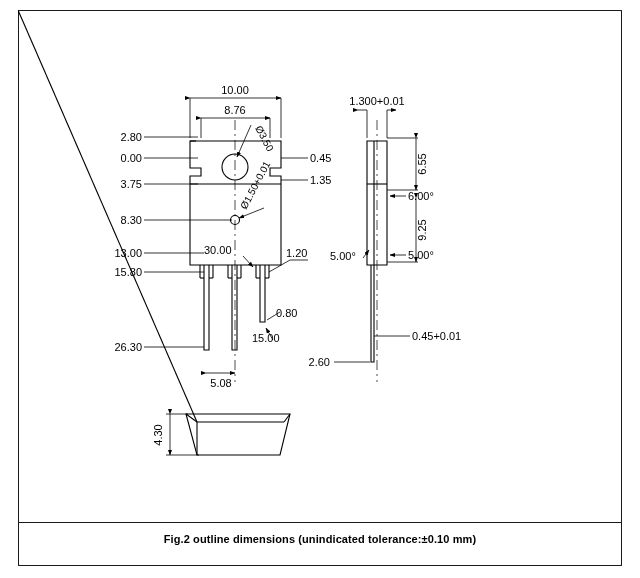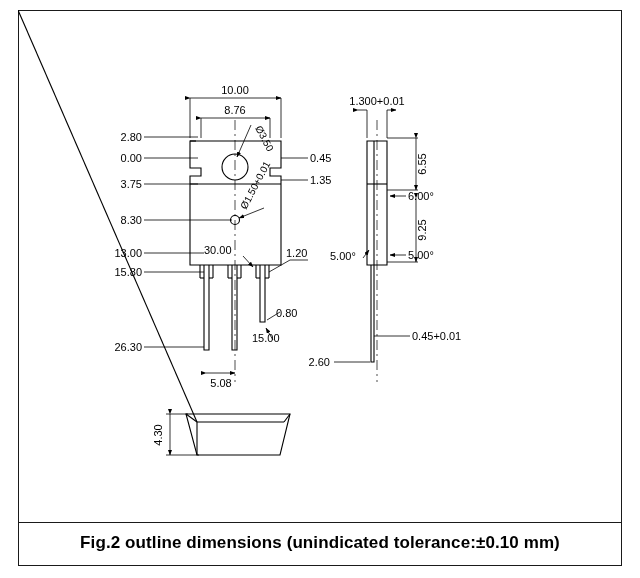--- a/index.html
+++ b/index.html
@@ -30,21 +30,21 @@
     border: 1px solid #1a1a1a;
     box-sizing: border-box;
     background: #ffffff;
   }
   .caption {
     position: absolute;
     left: 18px;
     top: 533px;
     width: 604px;
     text-align: center;
-    font-size: 17px;
+    font-size: 11px;
     font-weight: bold;
     color: #000;
     letter-spacing: 0.1px;
   }
   .caption-rule {
     position: absolute;
     left: 18px;
     top: 522px;
     width: 604px;
     height: 1px;

